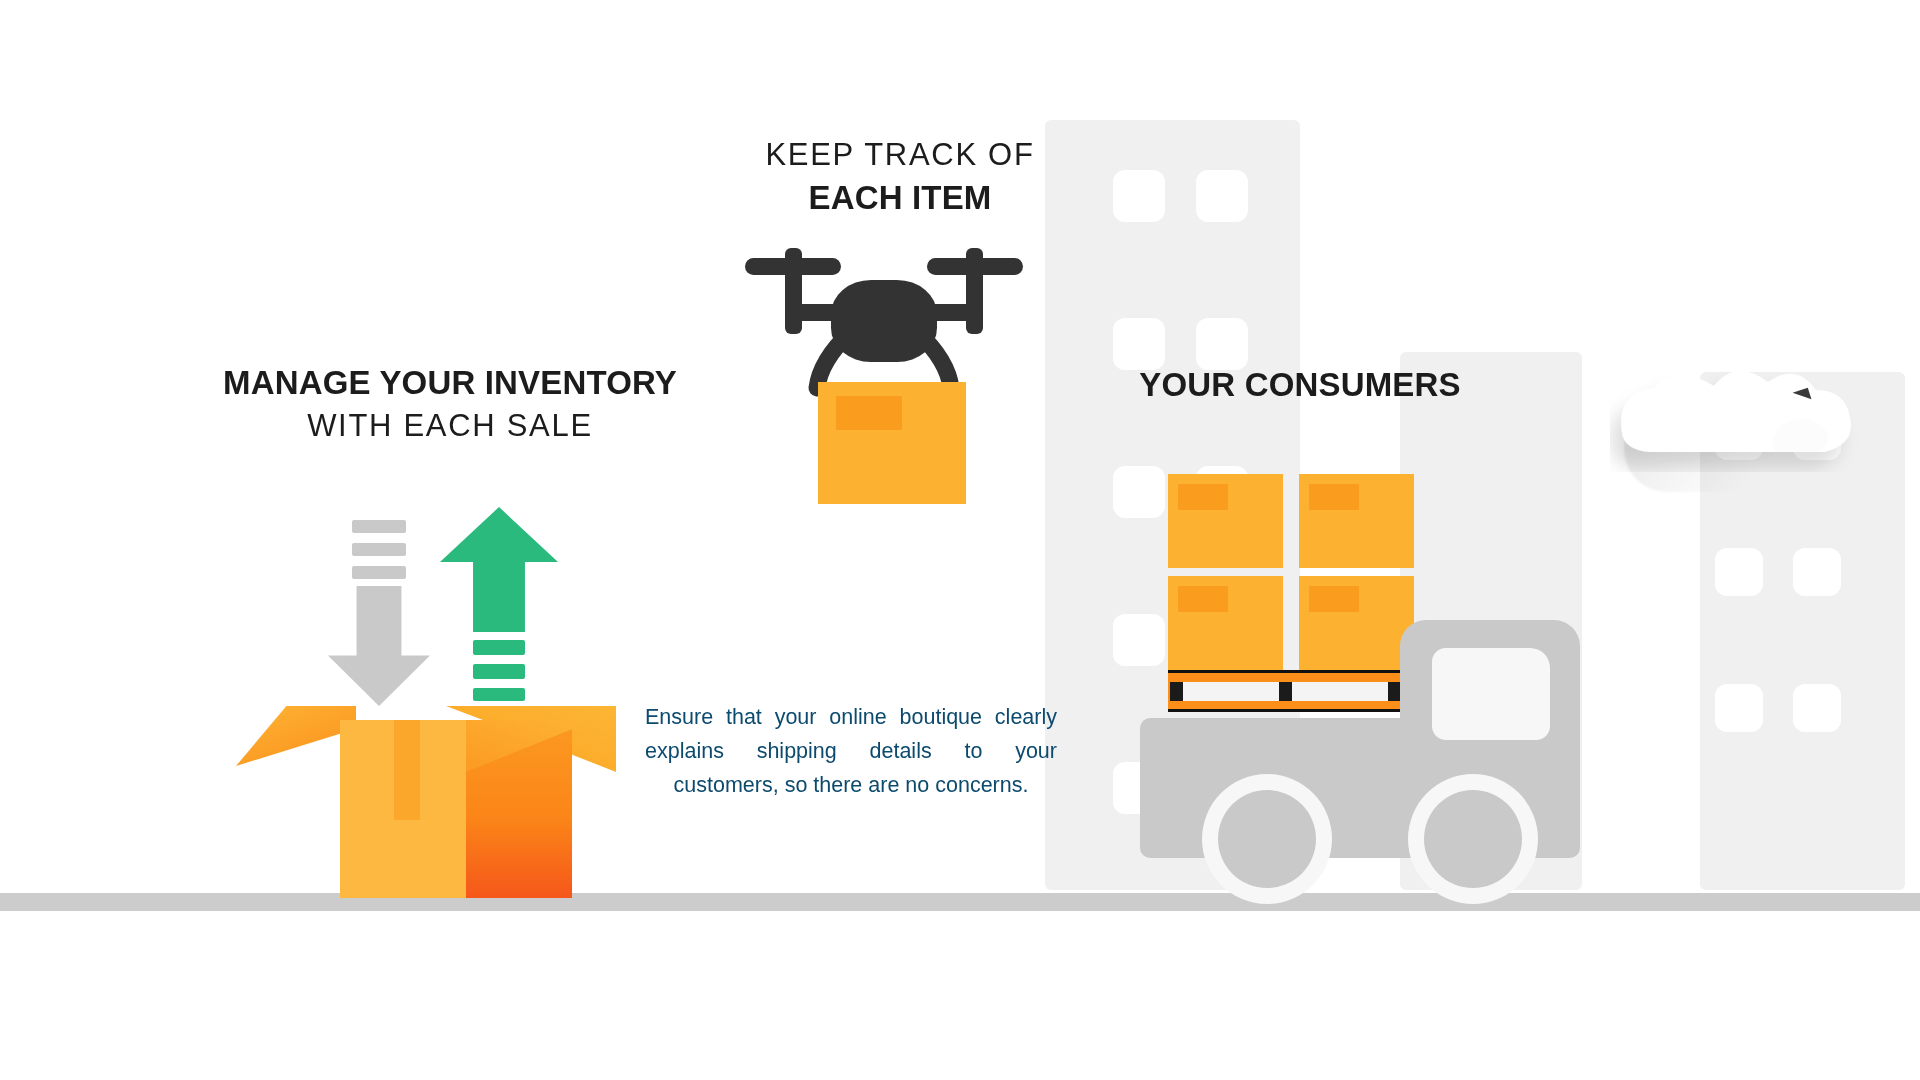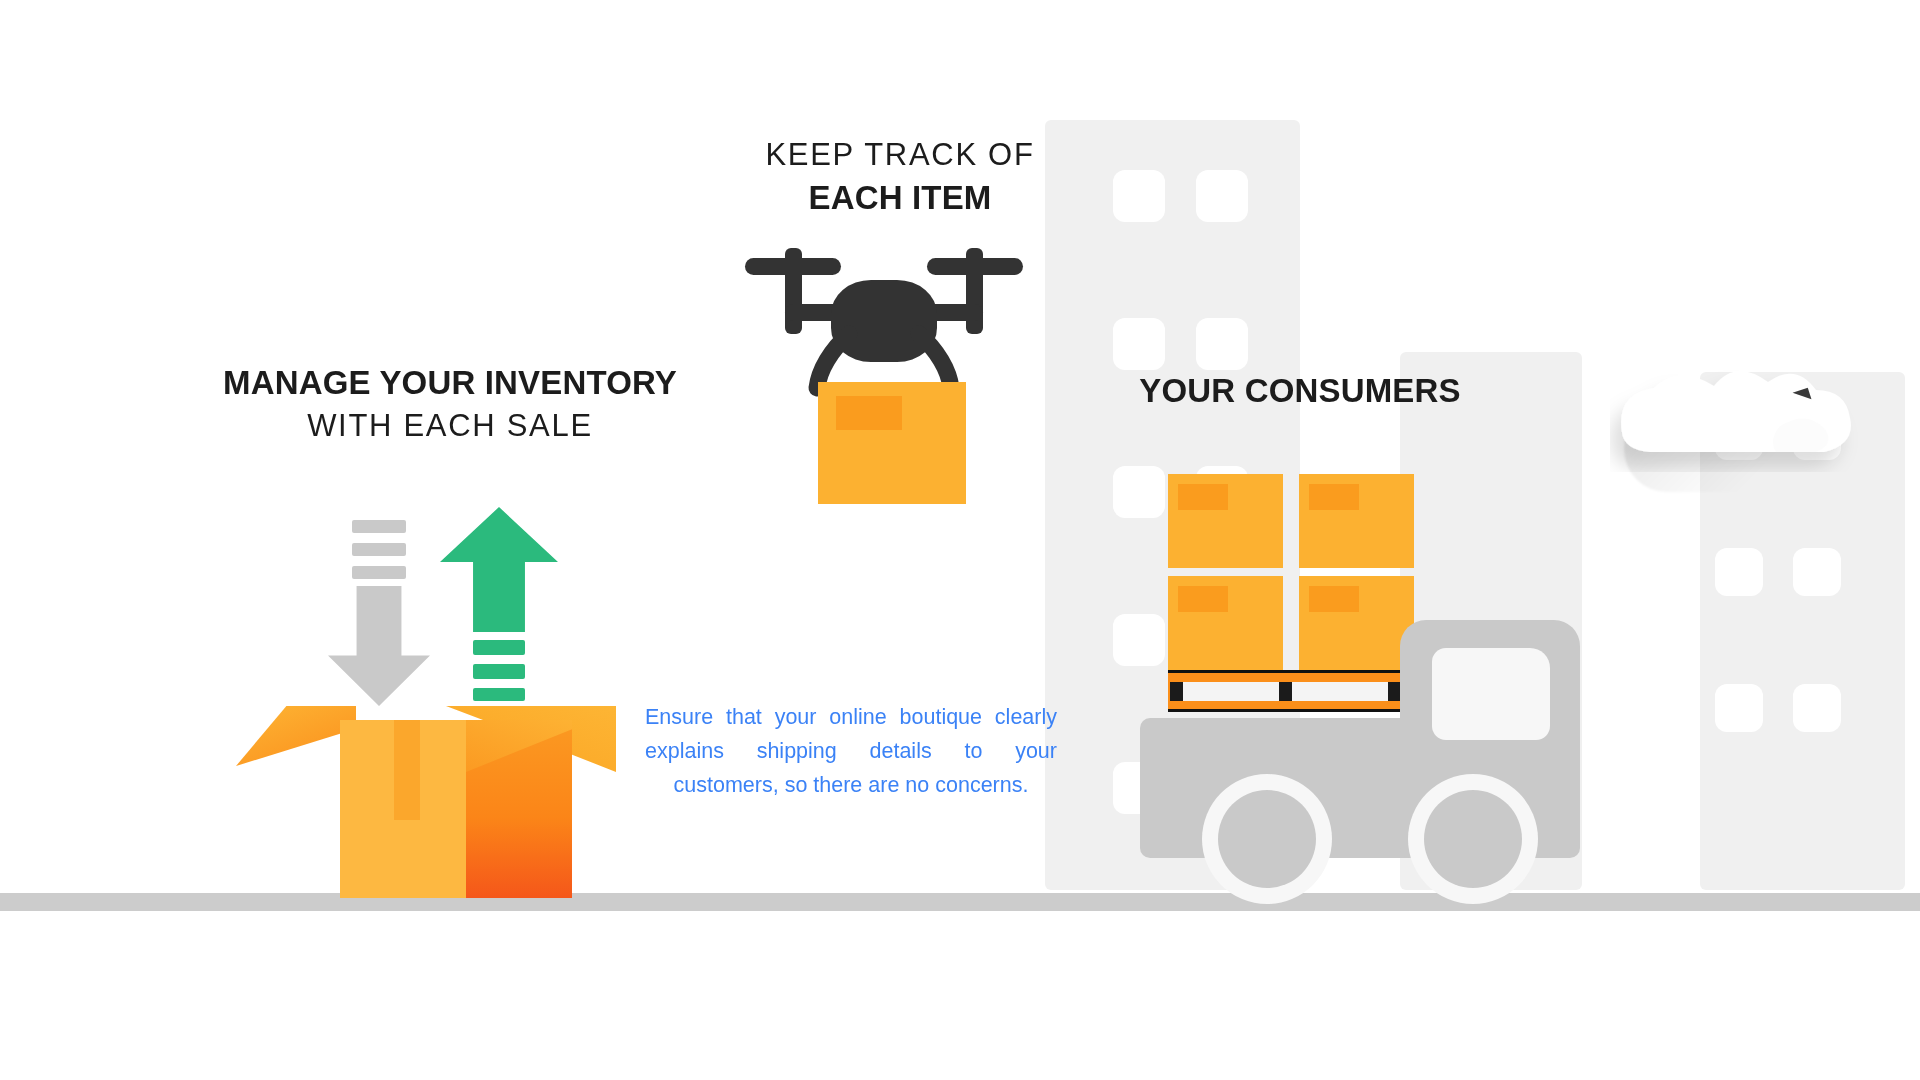--- a/index.html
+++ b/index.html
@@ -57,29 +57,29 @@
   #head-left  { left: 0; width: 900px; top: 364px; }
   #head-left  .h-bold  { font-size: 33px; }
   #head-left  .h-light { font-size: 31px; margin-top: 6px; }
 
   #head-center { left: 600px; width: 600px; top: 137px; }
   #head-center .h-light { font-size: 31px; }
   #head-center .h-bold  { font-size: 33px; margin-top: 6px; }
 
   #head-right { left: 880px; width: 840px; top: 364px; }
   #head-right .h-light { font-size: 31px; }
-  #head-right .h-bold  { font-size: 33px; margin-top: 8px; }
+  #head-right .h-bold  { font-size: 33px; margin-top: 2px; }
 
   
   #paragraph {
     position: absolute;
     left: 645px; top: 700px; width: 412px;
     font-size: 21.5px;
     line-height: 34px;
-    color: #3b82f6;
+    color: #0c4a6e;
     font-weight: 400;
     text-align: justify;
     text-align-last: center;
     hyphens: none;
   }
 
   
   #openbox { position: absolute; left: 236px; top: 706px; width: 380px; height: 192px; }
   .ob-flap-left {
     position: absolute; left: 0; top: 0;

